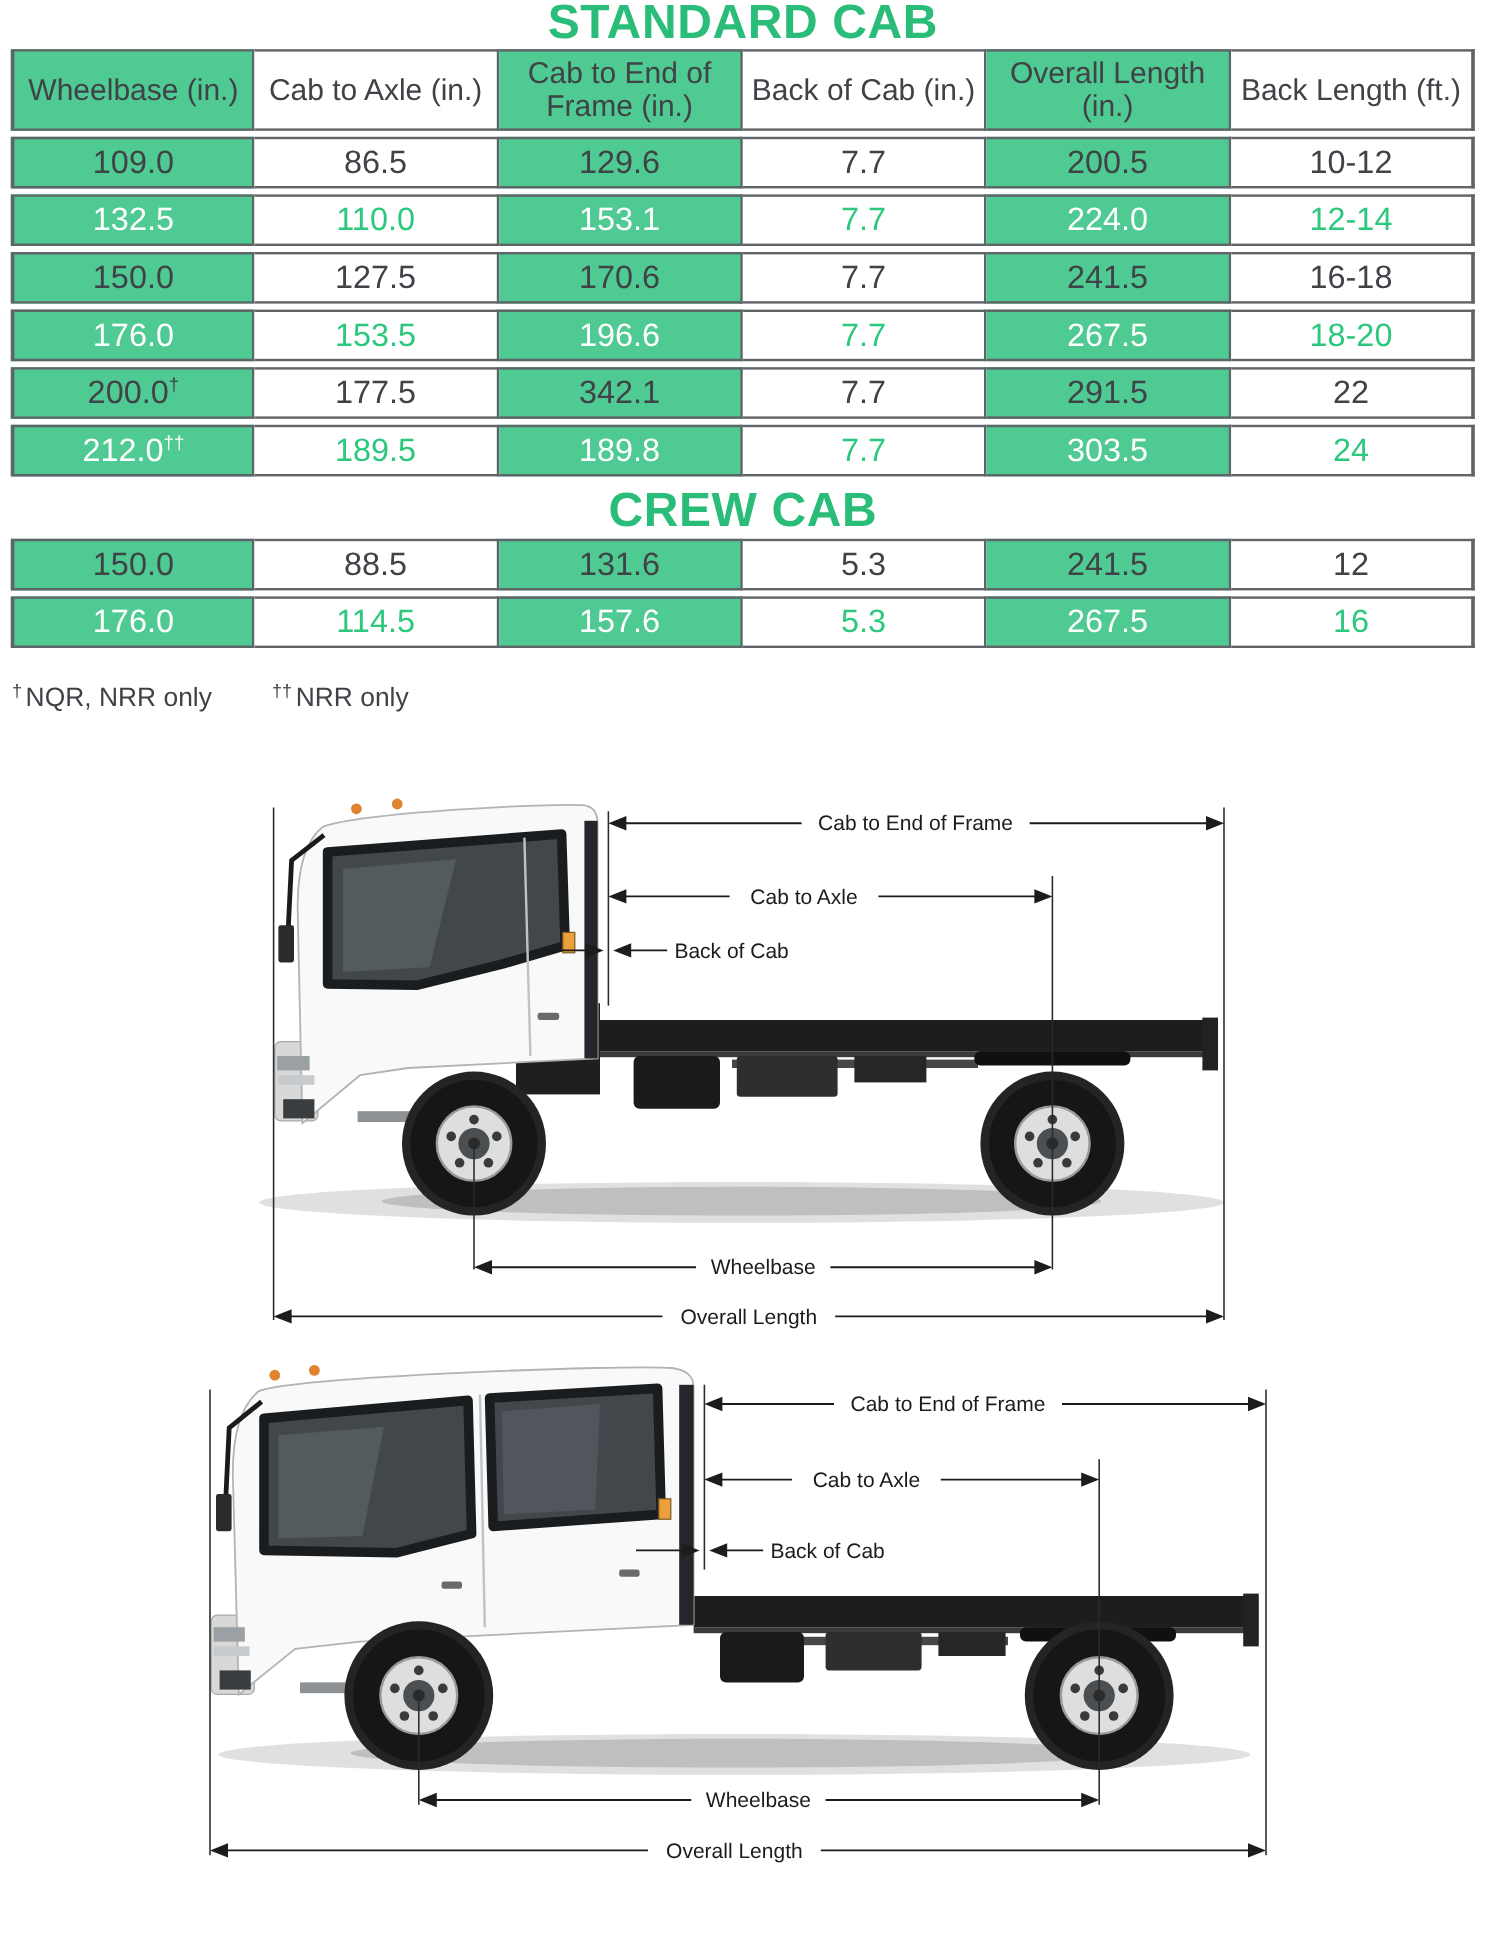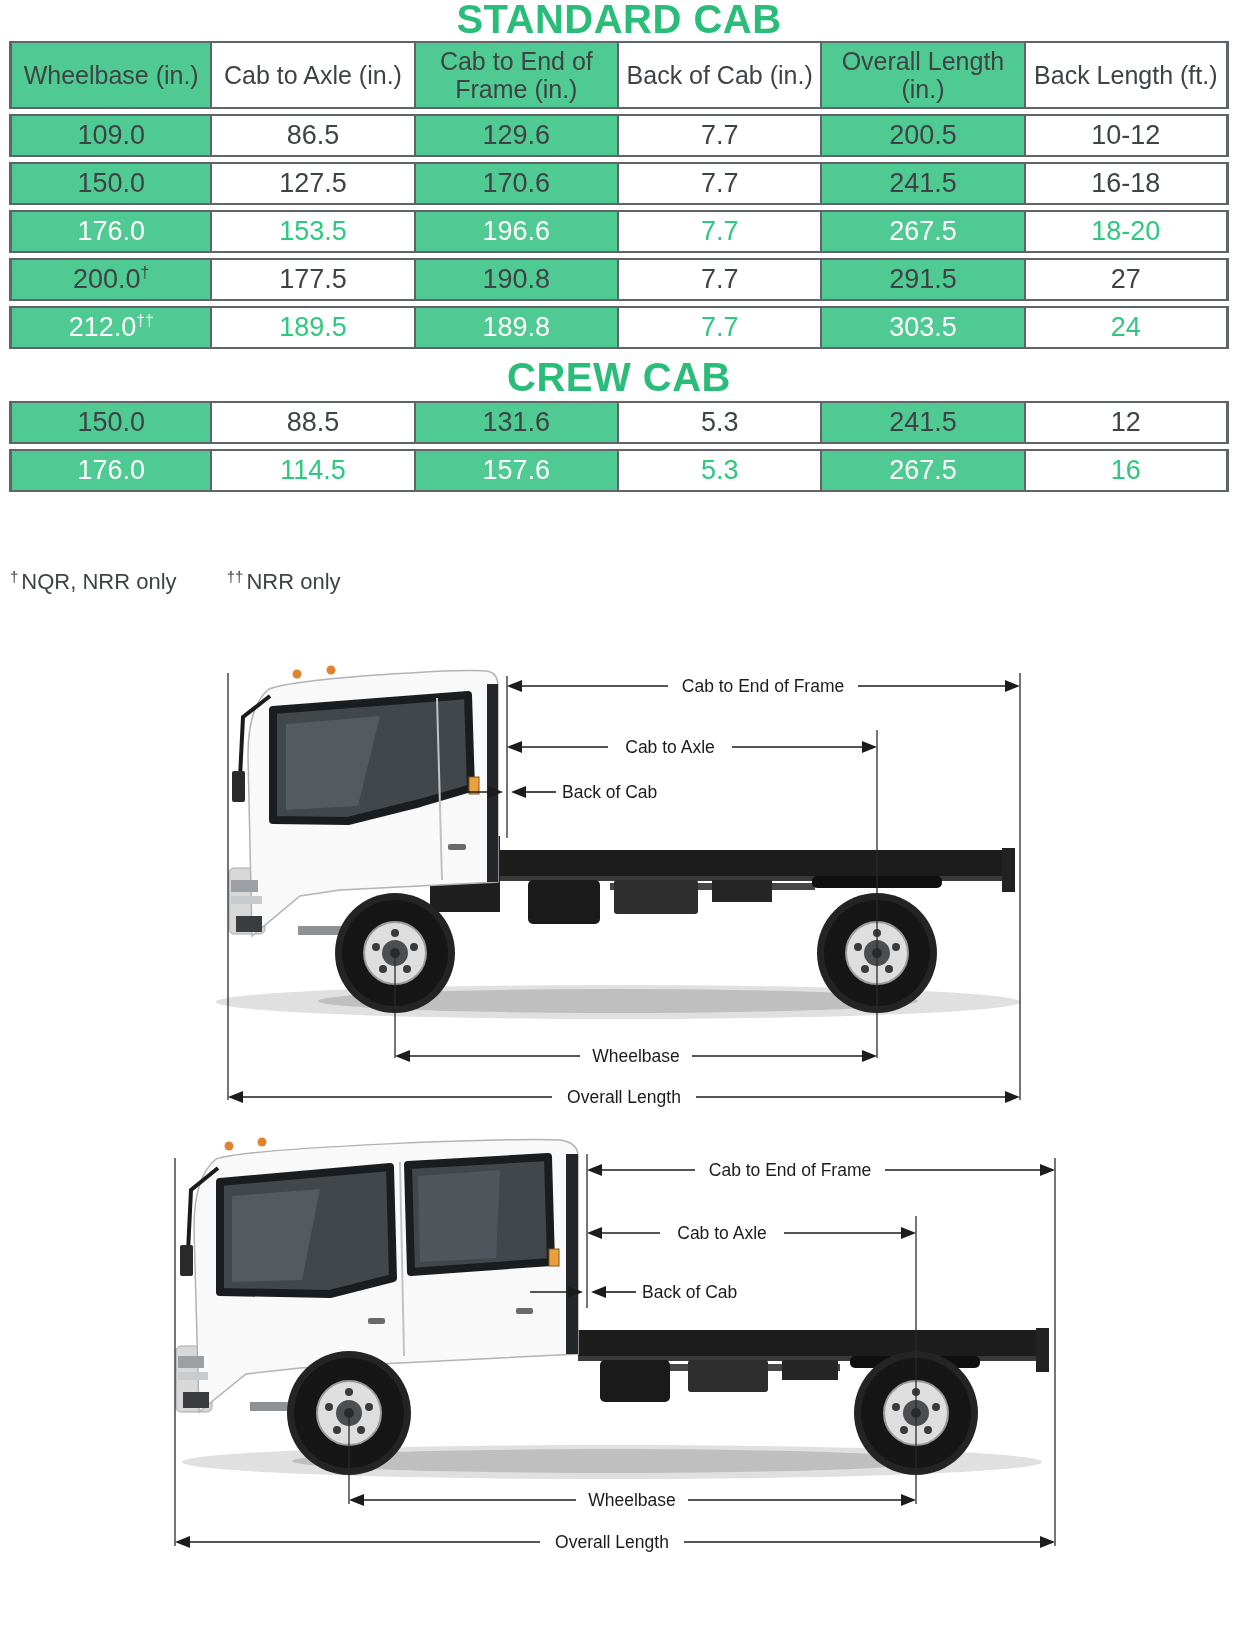--- a/index.html
+++ b/index.html
@@ -74,43 +74,51 @@
     </thead>
     <tbody>
       <tr class="dark">
         <td class="g">109.0</td>
         <td class="w">86.5</td>
         <td class="g">129.6</td>
         <td class="w">7.7</td>
         <td class="g">200.5</td>
         <td class="w">10-12</td>
       </tr>
+      <tr class="light">
+        <td class="g">132.5</td>
+        <td class="w">110.0</td>
+        <td class="g">153.1</td>
+        <td class="w">7.7</td>
+        <td class="g">224.0</td>
+        <td class="w">12-14</td>
+      </tr>
       <tr class="dark">
         <td class="g">150.0</td>
         <td class="w">127.5</td>
         <td class="g">170.6</td>
         <td class="w">7.7</td>
         <td class="g">241.5</td>
         <td class="w">16-18</td>
       </tr>
       <tr class="light">
         <td class="g">176.0</td>
         <td class="w">153.5</td>
         <td class="g">196.6</td>
         <td class="w">7.7</td>
         <td class="g">267.5</td>
         <td class="w">18-20</td>
       </tr>
       <tr class="dark">
         <td class="g"><span>200.0</span><sup>†</sup></td>
         <td class="w">177.5</td>
-        <td class="g">190.8</td>
+        <td class="g">342.1</td>
         <td class="w">7.7</td>
         <td class="g">291.5</td>
-        <td class="w">27</td>
+        <td class="w">22</td>
       </tr>
       <tr class="light">
         <td class="g"><span>212.0</span><sup>††</sup></td>
         <td class="w">189.5</td>
         <td class="g">189.8</td>
         <td class="w">7.7</td>
         <td class="g">303.5</td>
         <td class="w">24</td>
       </tr>
     </tbody>

